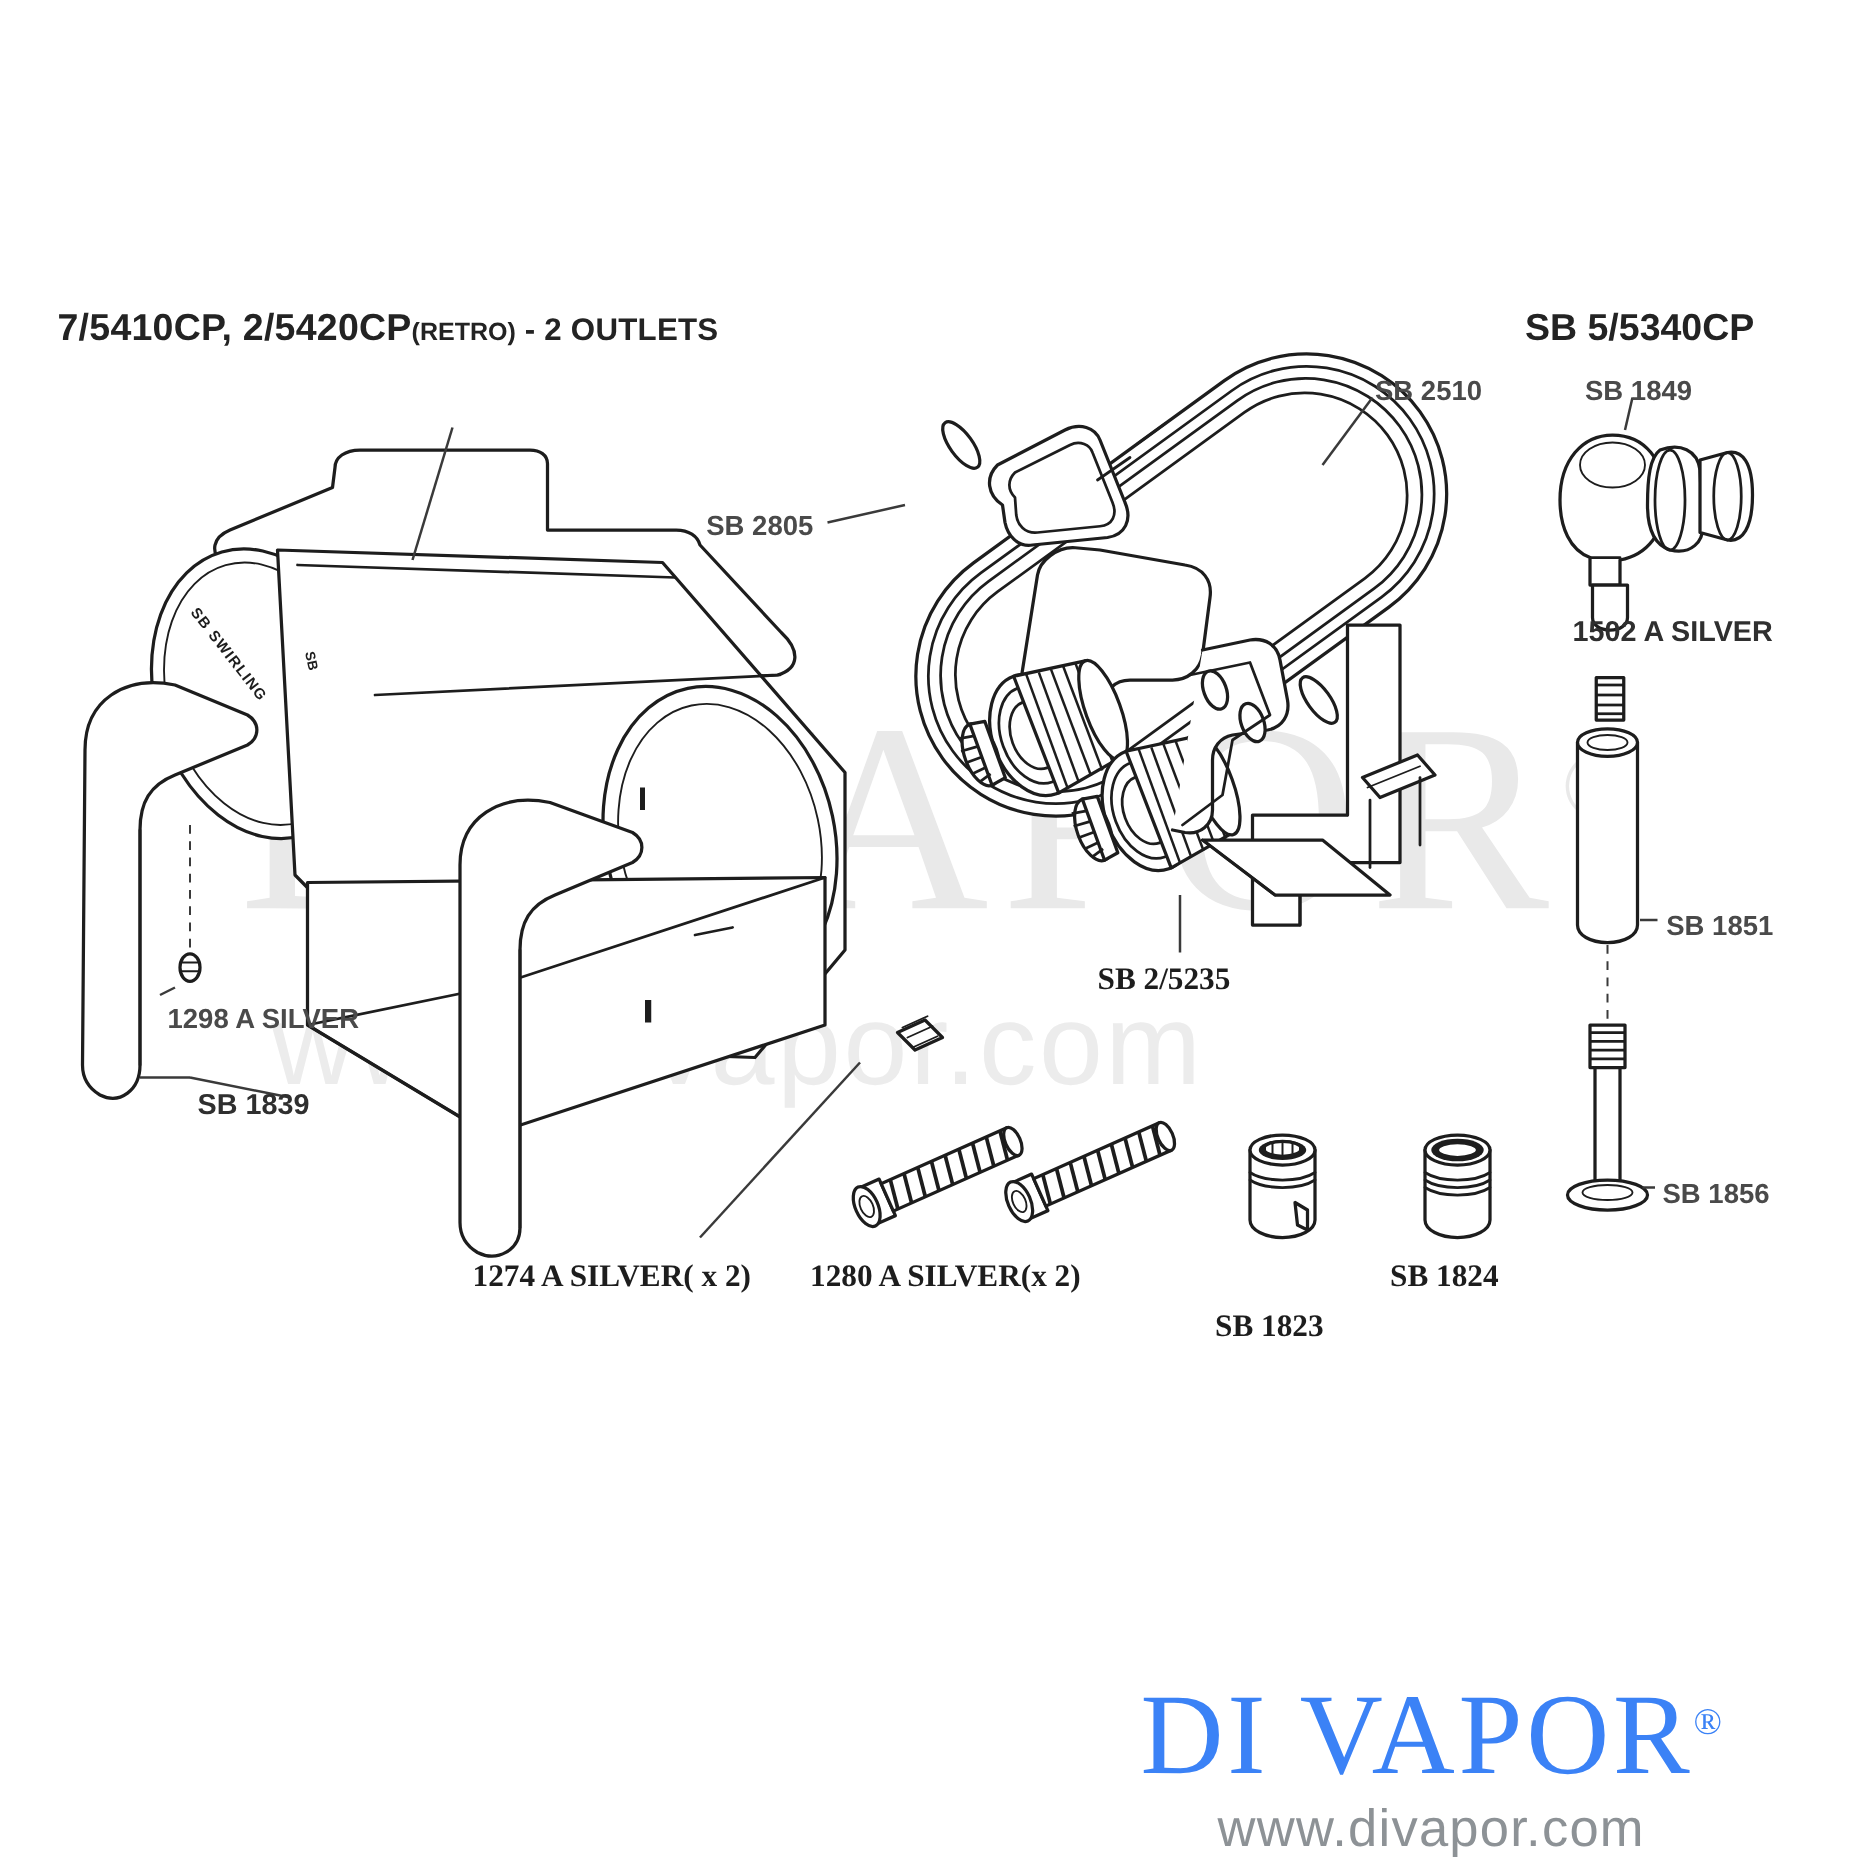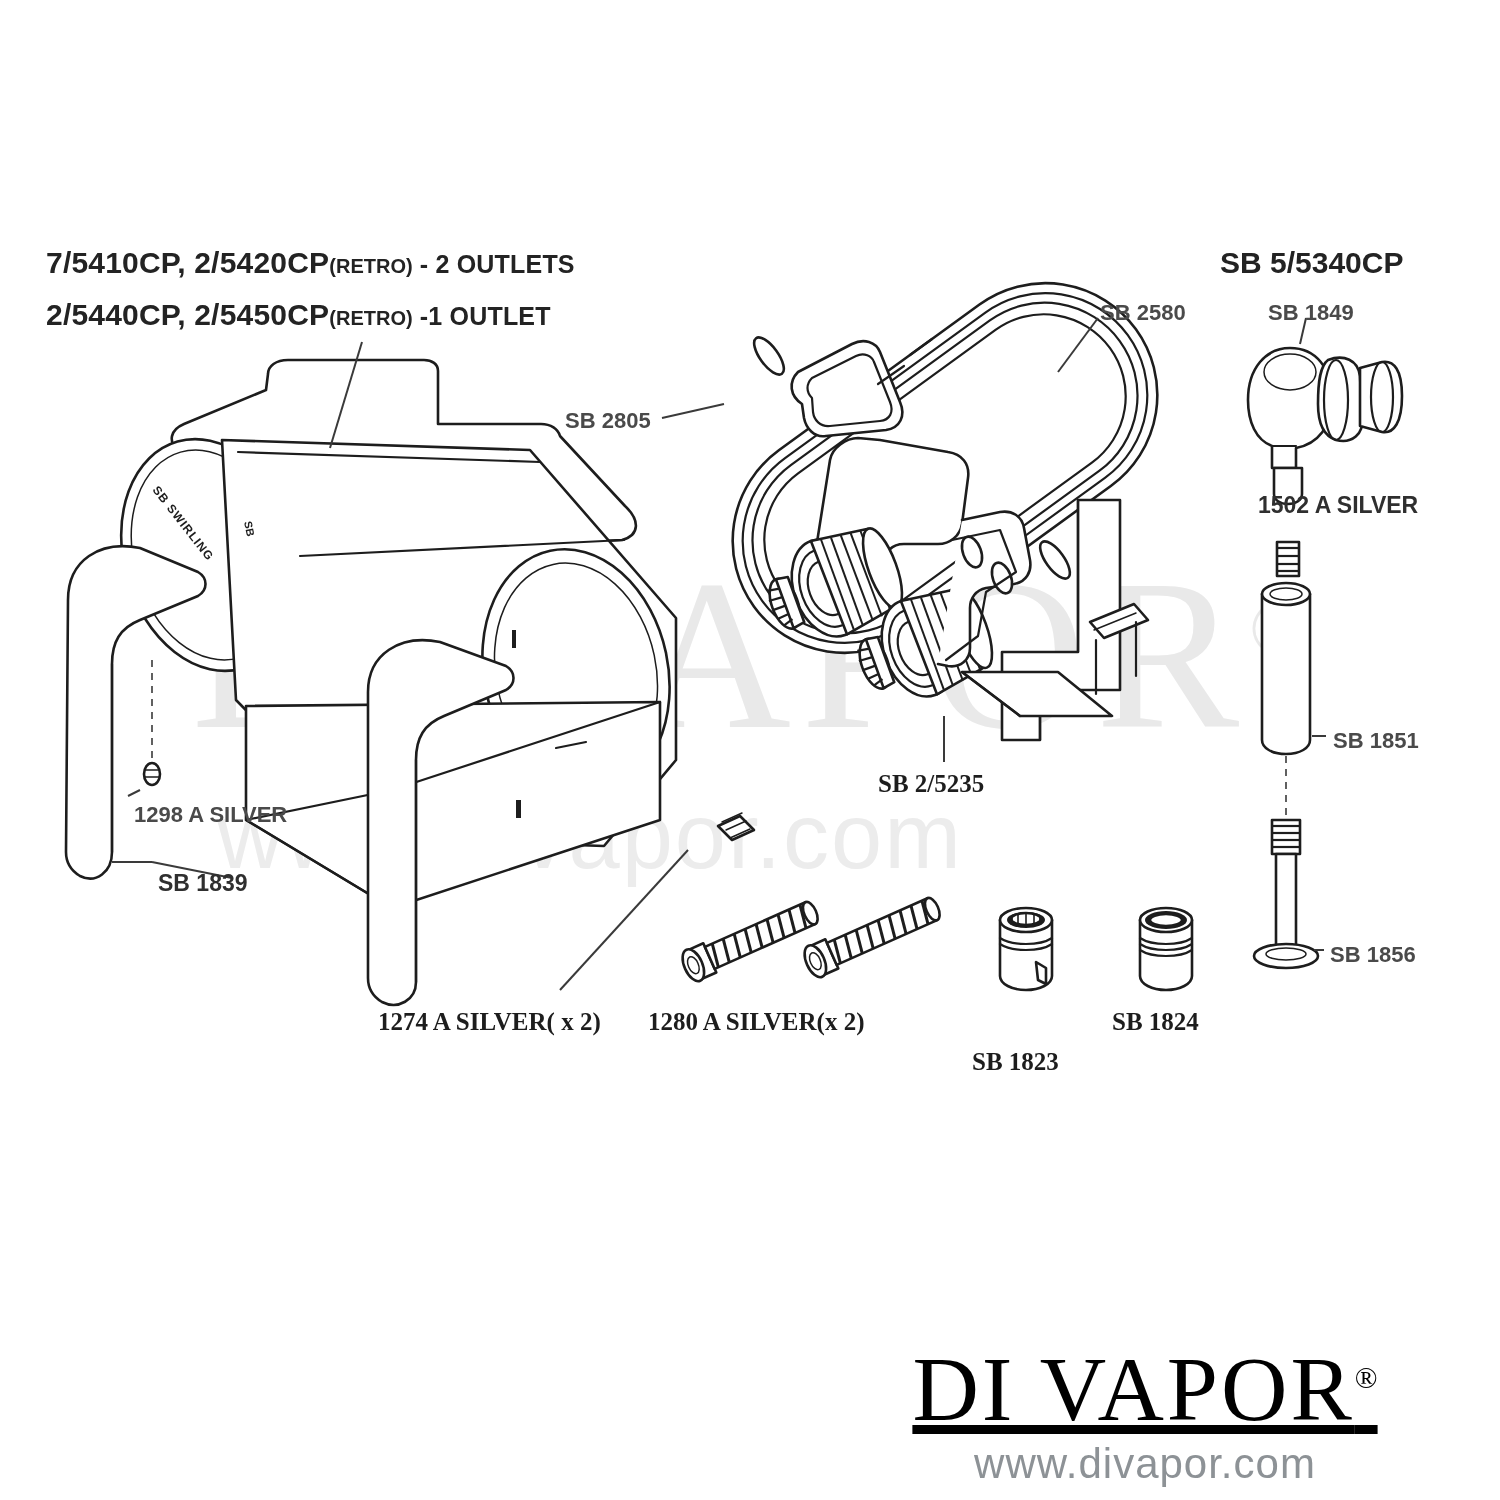--- a/index.html
+++ b/index.html
@@ -49,23 +49,22 @@
   .footer{position:absolute;left:0;top:1330px;width:1500px;height:170px;z-index:7;}
   .matki{
     position:absolute;left:48px;top:25px;
     font-size:108px;line-height:108px;font-weight:bold;
     color:#1f4477;letter-spacing:-5px;
     font-family:"Liberation Sans", sans-serif;
   }
   .divapor-wrap{position:absolute;right:35px;top:0;text-align:center;width:640px;}
   .divapor{
     font-family:"Liberation Serif", serif;
-    font-size:92px;line-height:96px;color:#000000;
+    font-size:92px;line-height:96px;color:#3b82f6;
     letter-spacing:3px;
-    text-decoration:underline;
   }
   .divapor .reg{font-size:30px;vertical-align:super;letter-spacing:0;}
   .divapor-url{
     font-size:42px;line-height:50px;color:#8d9296;letter-spacing:1px;
     font-weight:300;margin-top:2px;
   }
 </style>
 </head>
 <body>
 
@@ -433,28 +432,25 @@
     </g>
 
     <path class="ld" d="M662,418 L724,404"></path>
 
     <path class="ld" d="M1098,318 L1058,372"></path>
   </svg>
 
   <div class="lbl title-line" style="left:46px;top:246px;">
     <span>7/5410CP, 2/5420CP</span><span class="retro">(RETRO)</span><span class="suffix"> - 2 OUTLETS</span>
   </div>
-  <div class="lbl title-line" style="left:46px;top:298px;">
-    <span>2/5440CP, 2/5450CP</span><span class="retro">(RETRO)</span><span class="suffix"> -1 OUTLET</span>
-  </div>
 
   <div class="lbl hdr-right" style="left:1220px;top:246px;">SB 5/5340CP</div>
 
   <div class="lbl part" style="left:565px;top:408px;">SB 2805</div>
-  <div class="lbl part" style="left:1100px;top:300px;">SB 2580</div>
+  <div class="lbl part" style="left:1100px;top:300px;">SB 2510</div>
   <div class="lbl part" style="left:1268px;top:300px;">SB 1849</div>
   <div class="lbl part-mid" style="left:1258px;top:492px;">1502 A SILVER</div>
   <div class="lbl part" style="left:1333px;top:728px;">SB 1851</div>
   <div class="lbl part" style="left:1330px;top:942px;">SB 1856</div>
   <div class="lbl part-dark" style="left:878px;top:770px;">SB 2/5235</div>
   <div class="lbl part" style="left:134px;top:802px;">1298 A SILVER</div>
   <div class="lbl part-mid" style="left:158px;top:870px;">SB 1839</div>
   <div class="lbl part-dark" style="left:378px;top:1008px;">1274 A SILVER( x 2)</div>
   <div class="lbl part-dark" style="left:648px;top:1008px;">1280 A SILVER(x 2)</div>
   <div class="lbl part-dark" style="left:972px;top:1008px;margin-top:40px;">SB 1823</div>

